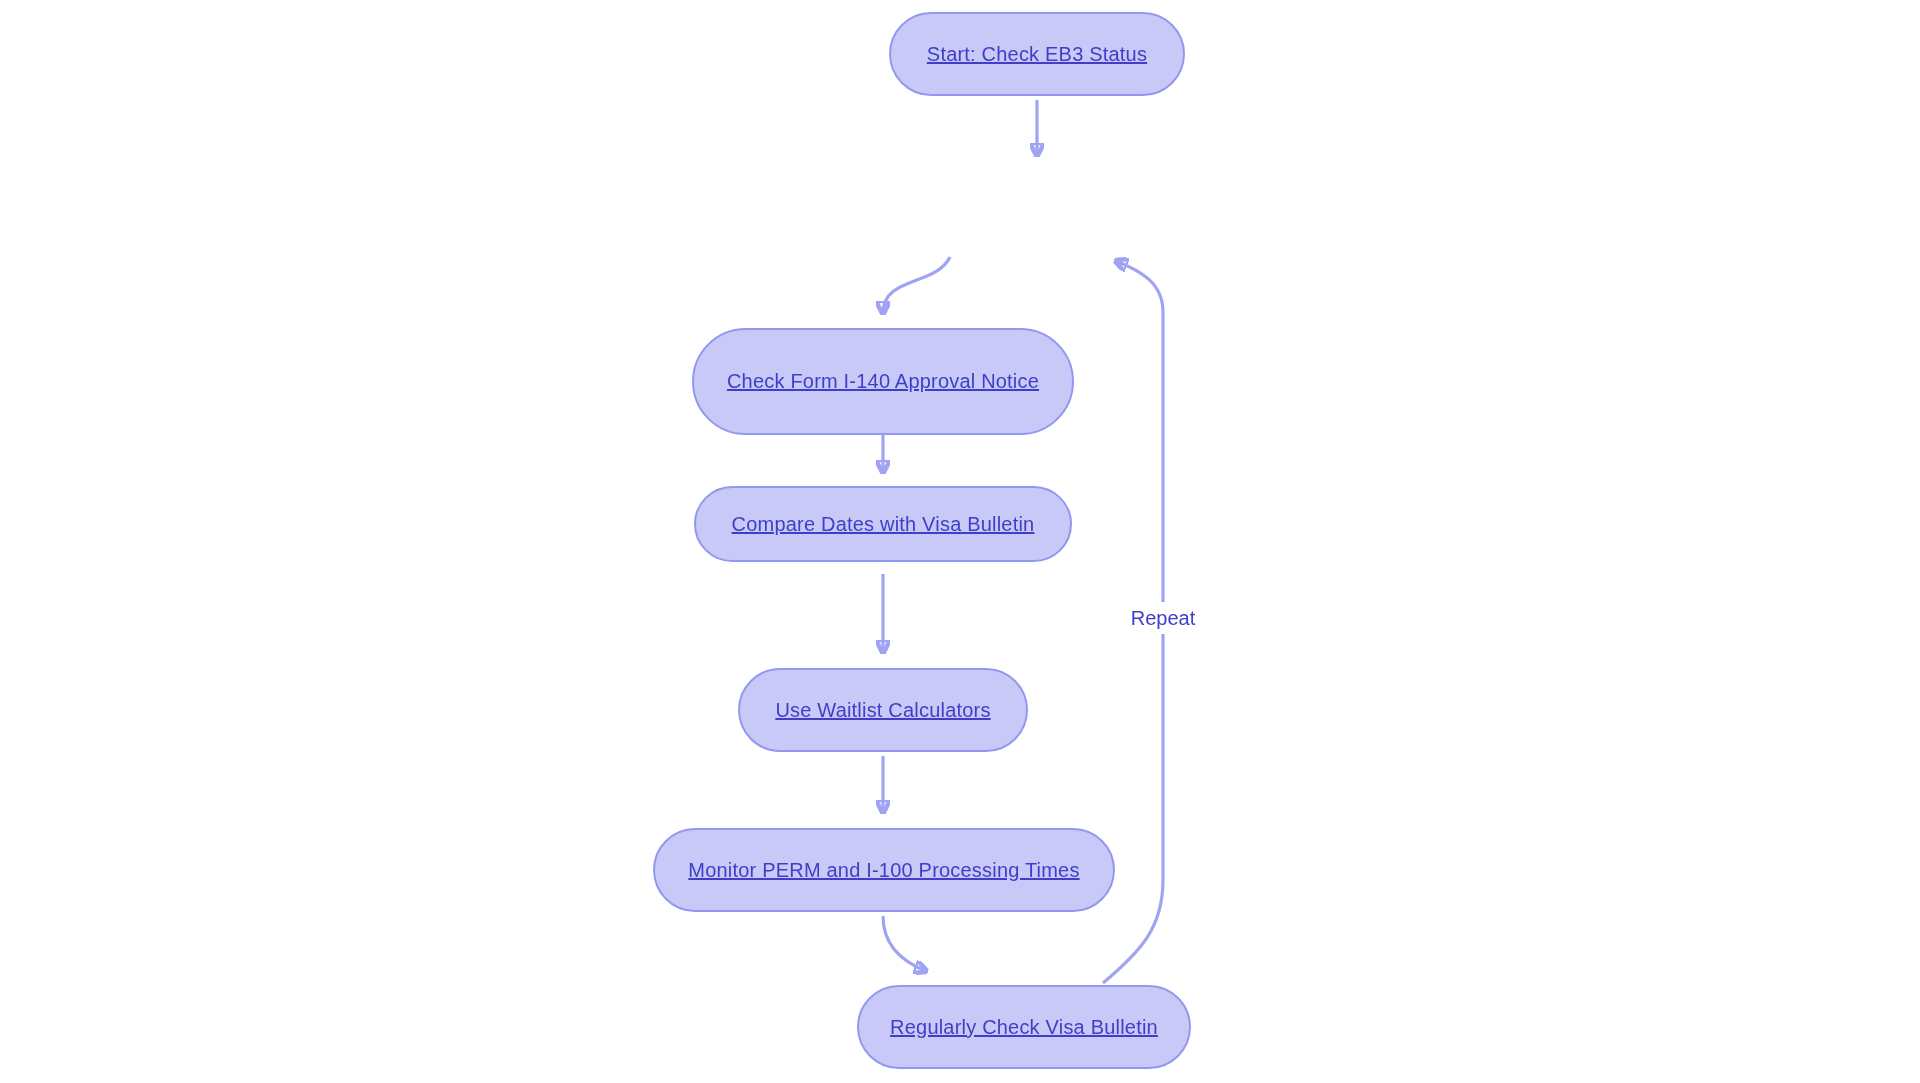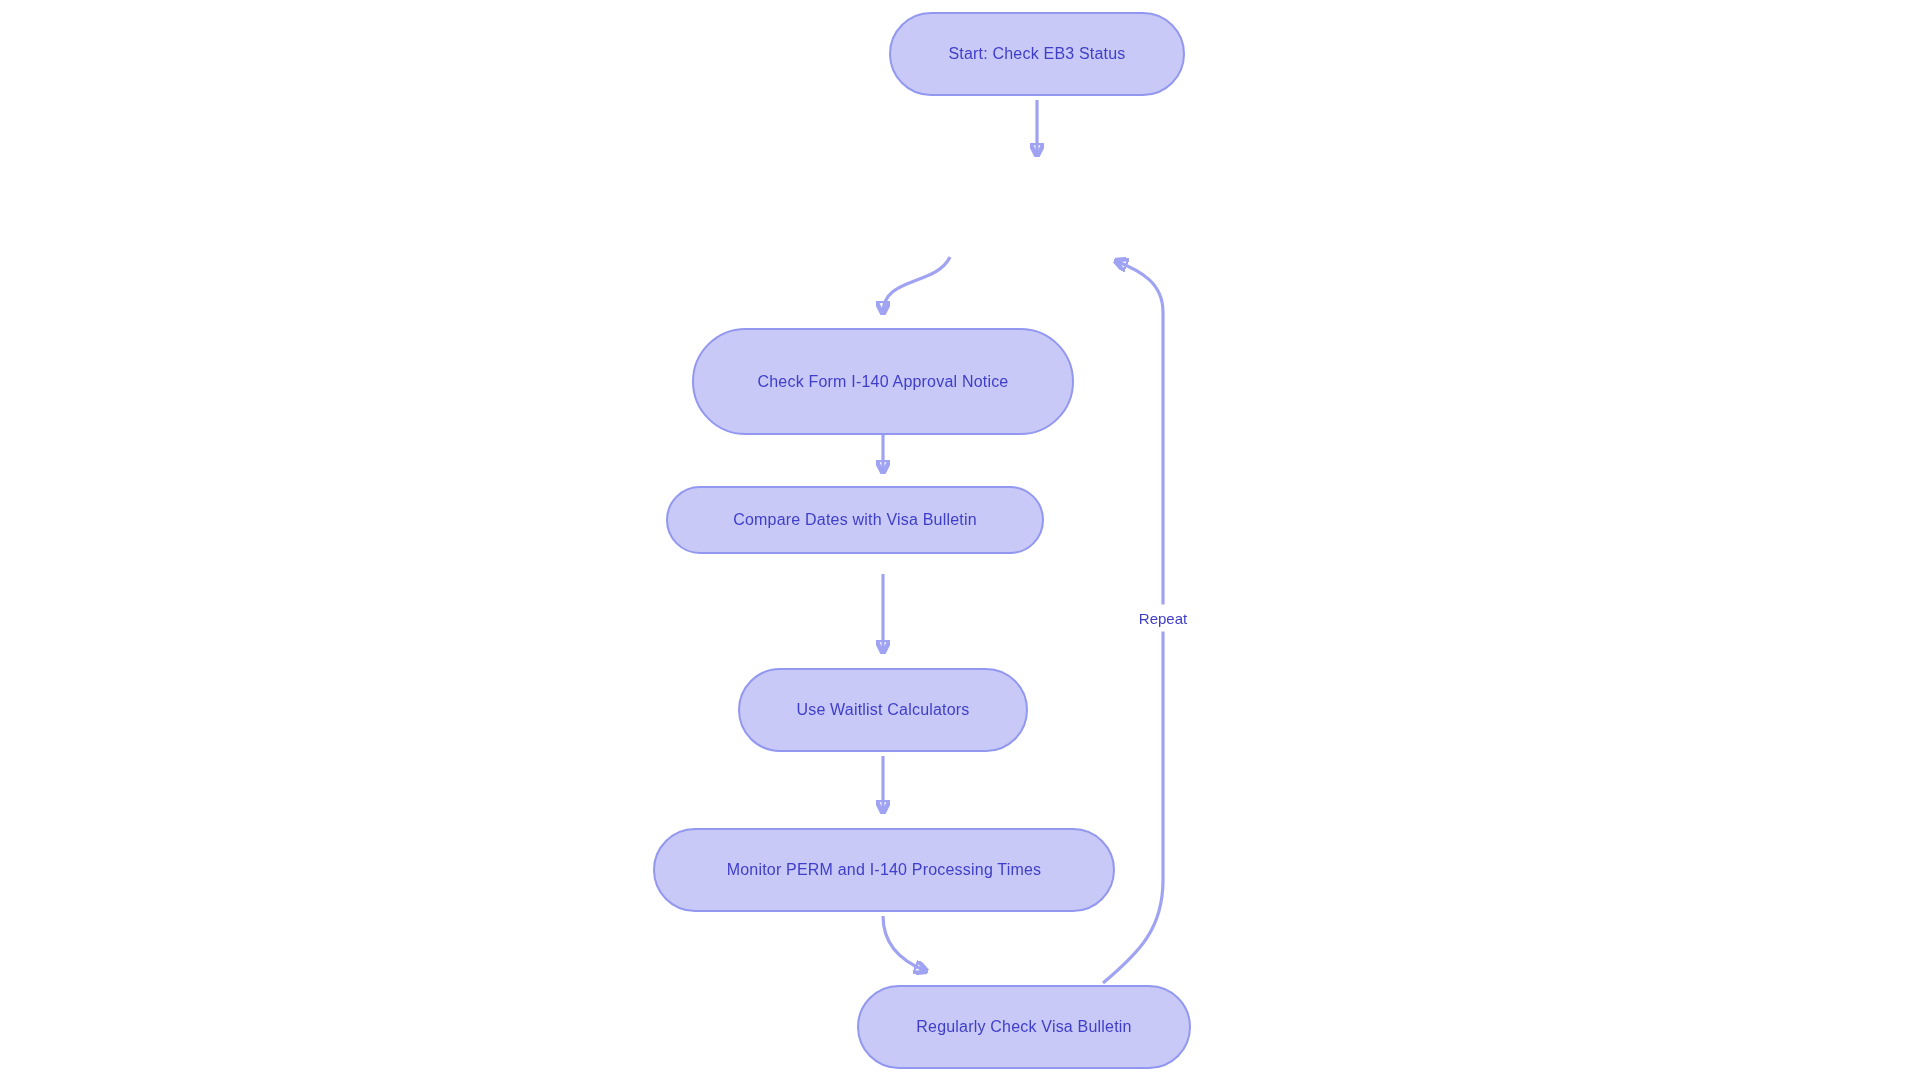--- a/index.html
+++ b/index.html
@@ -37,33 +37,34 @@
   }
   .node {
     position: absolute;
     display: flex;
     align-items: center;
     justify-content: center;
     background: var(--node-fill);
     border: 2.5px solid var(--node-border);
     border-radius: 999px;
     color: var(--text);
-    font-size: 16px;
+    font-size: 20px;
     font-weight: 500;
     letter-spacing: 0.2px;
     white-space: nowrap;
     text-align: left;
     cursor: default;
+    text-decoration: underline;
   }
   .edge-label {
     position: absolute;
     transform: translate(-50%, -50%);
     background: var(--bg);
     color: var(--text);
-    font-size: 15px;
+    font-size: 20px;
     font-weight: 500;
     padding: 6px 8px;
     line-height: 1;
     white-space: nowrap;
   }
 </style>
 </head>
 <body>
 
 <div class="canvas">
@@ -81,23 +82,23 @@
     <path d="M883,756 L883,812" marker-end="url(#arrow)"></path>
     <path d="M883,916 C883,946 903,962 926,971" marker-end="url(#arrow)"></path>
     <path d="M1103,983 C1140,952 1163,928 1163,880 L1163,312 C1163,283 1141,271 1116,261" marker-end="url(#arrow)"></path>
   </svg>
 
   <div class="node" style="left:889px; top:12px;  width:296px; height:84px;">Start: Check EB3 Status</div>
 
 
   <div class="node" style="left:692px; top:328px; width:382px; height:107px;">Check Form I-140 Approval Notice</div>
 
-  <div class="node" style="left:666px; top:486px; width:378px; height:68px;">Compare Dates with Visa Bulletin</div>
+  <div class="node" style="left:694px; top:486px; width:378px; height:76px;">Compare Dates with Visa Bulletin</div>
 
   <div class="node" style="left:738px; top:668px; width:290px; height:84px;">Use Waitlist Calculators</div>
 
-  <div class="node" style="left:653px; top:828px; width:462px; height:84px;">Monitor PERM and I-140 Processing Times</div>
+  <div class="node" style="left:653px; top:828px; width:462px; height:84px;">Monitor PERM and I-100 Processing Times</div>
 
   <div class="node" style="left:857px; top:985px; width:334px; height:84px;">Regularly Check Visa Bulletin</div>
 
   <div class="edge-label" style="left:1163px; top:618px;">Repeat</div>
 
 </div>
 
 </body></html>

